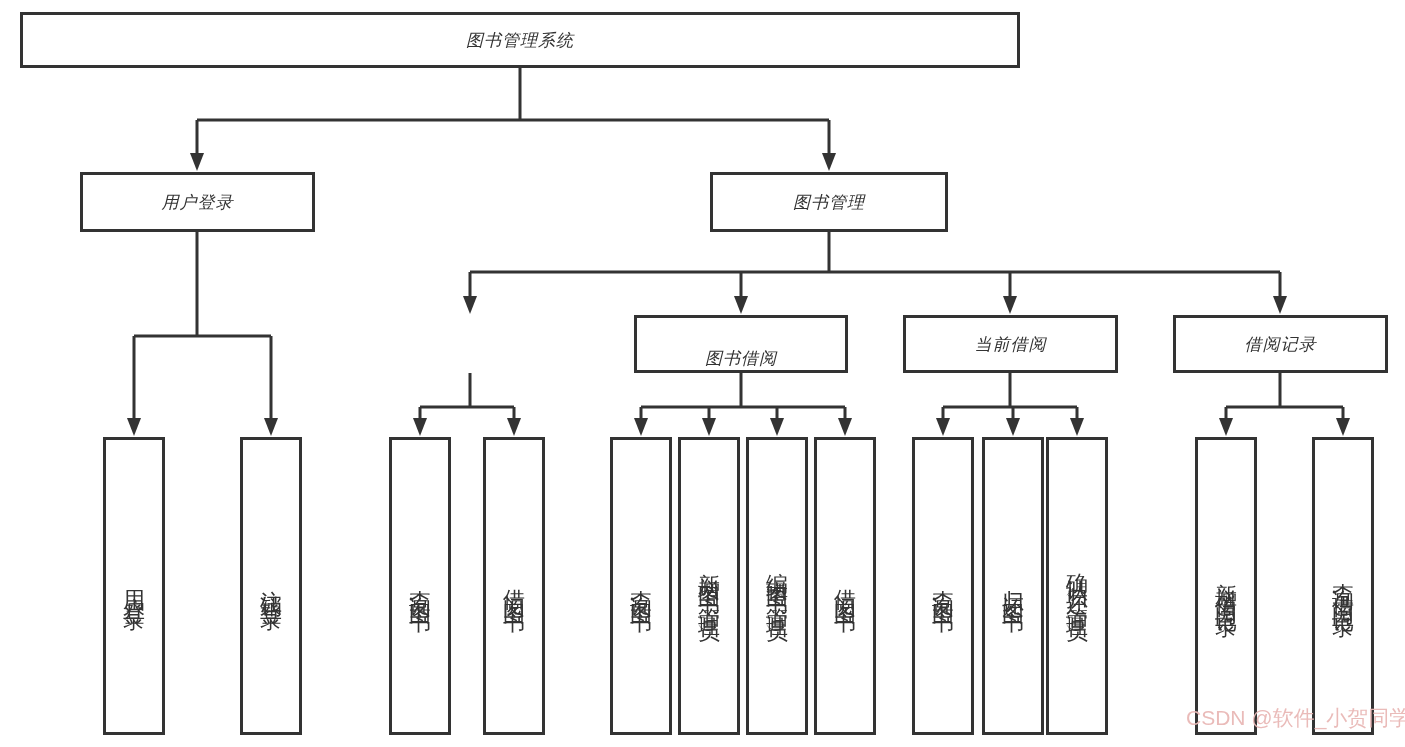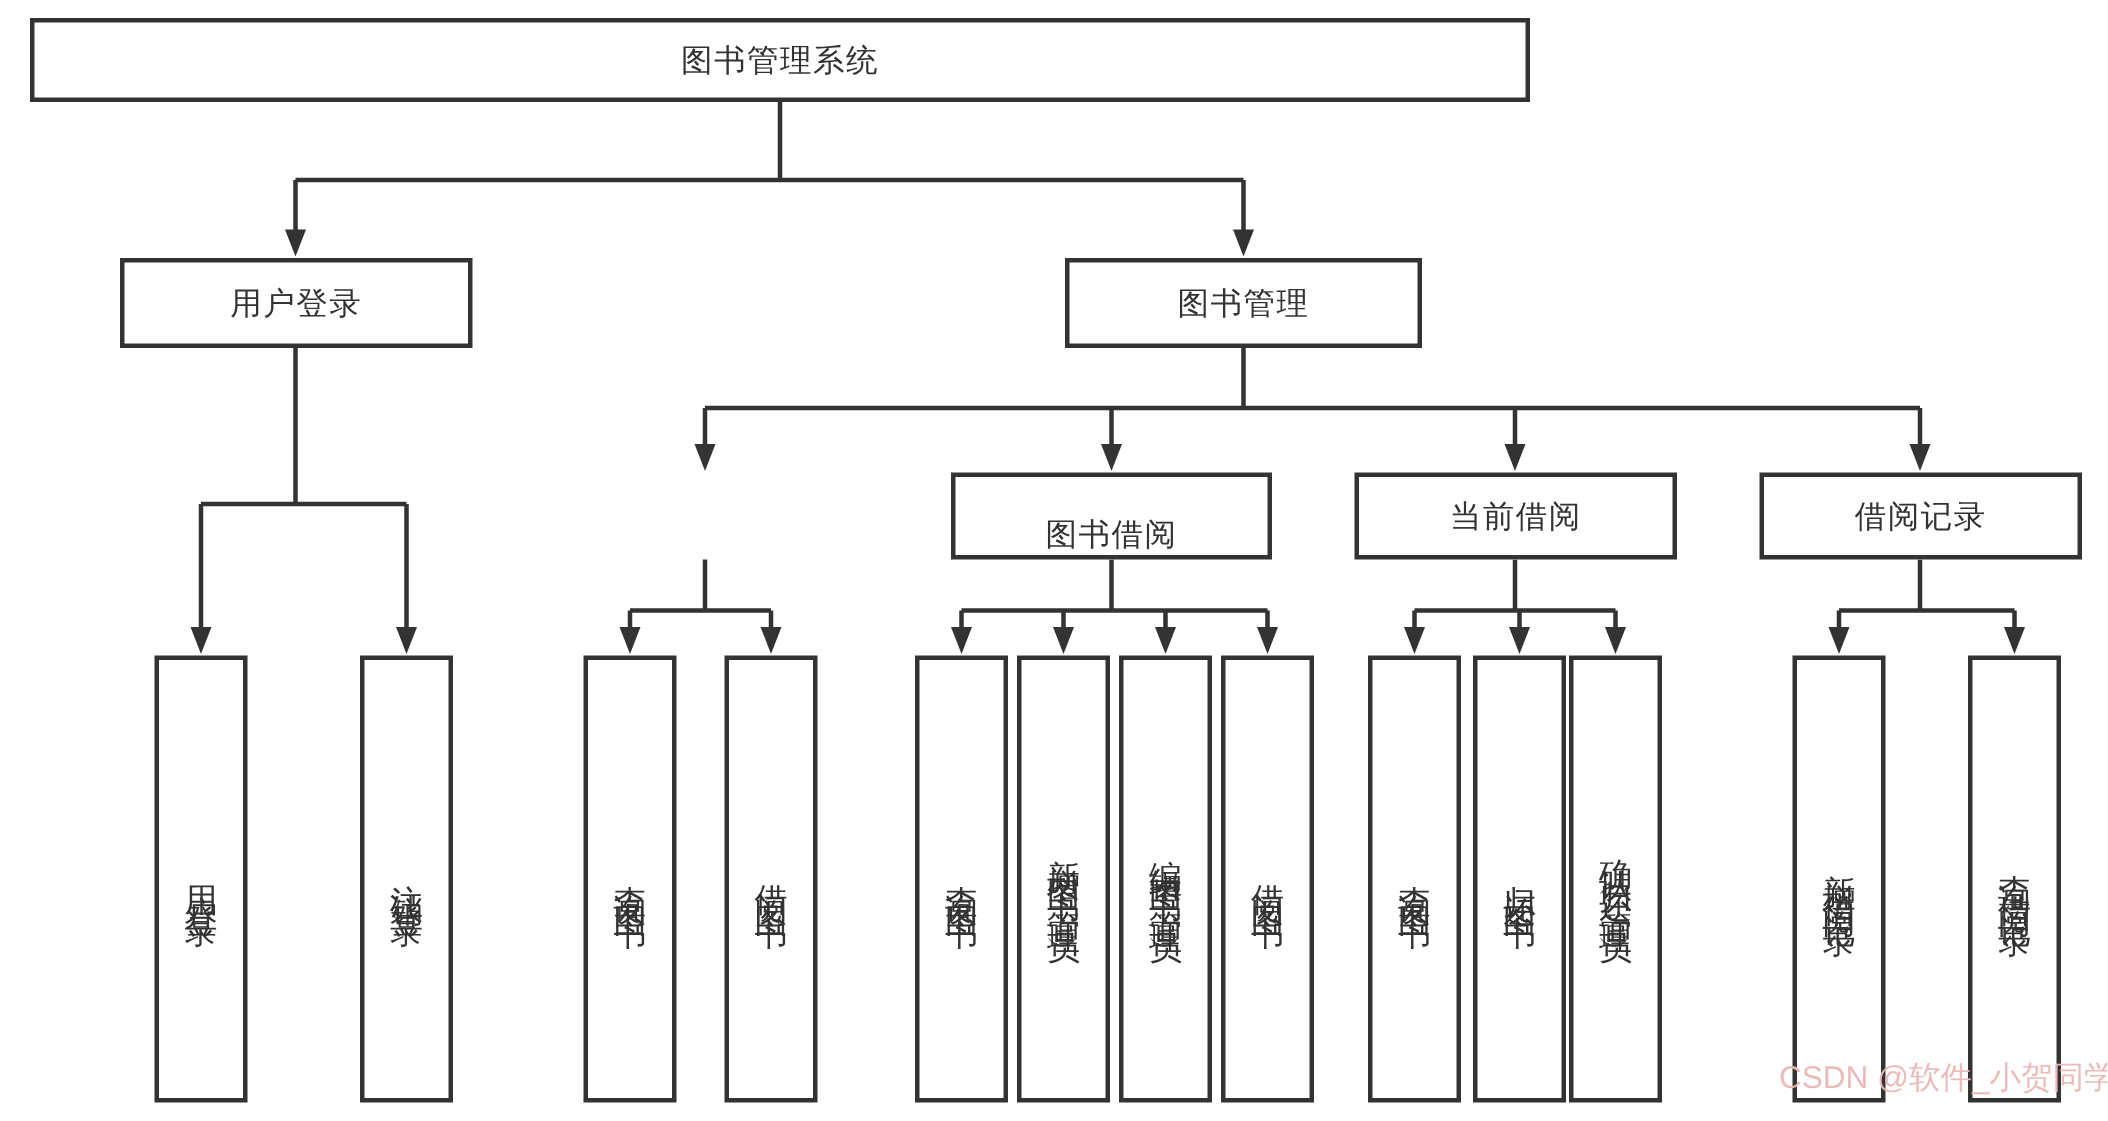--- a/index.html
+++ b/index.html
@@ -39,23 +39,24 @@
     position: absolute;
     box-sizing: border-box;
     border: 3px solid var(--line);
     background: var(--background);
     display: flex;
     align-items: center;
     justify-content: center;
     color: var(--text);
   }
   .hnode {
-    font-size: 21px;
+    font-size: 17px;
     letter-spacing: 1px;
     white-space: nowrap;
+    font-style: italic;
   }
   .root-node   { left: 20px;  top: 12px;  width: 1000px; height: 56px; }
   .l2-a        { left: 80px;  top: 172px; width: 235px;  height: 60px; }
   .l2-b        { left: 710px; top: 172px; width: 238px;  height: 60px; }
   .l3          { top: 315px; height: 58px; }
   .l3-0        { left: 363px;  width: 215px; }
   .l3-1        { left: 634px;  width: 214px; align-items: flex-end; }
   .l3-2        { left: 903px;  width: 215px; }
   .l3-3        { left: 1173px; width: 215px; }
   .leaf {

